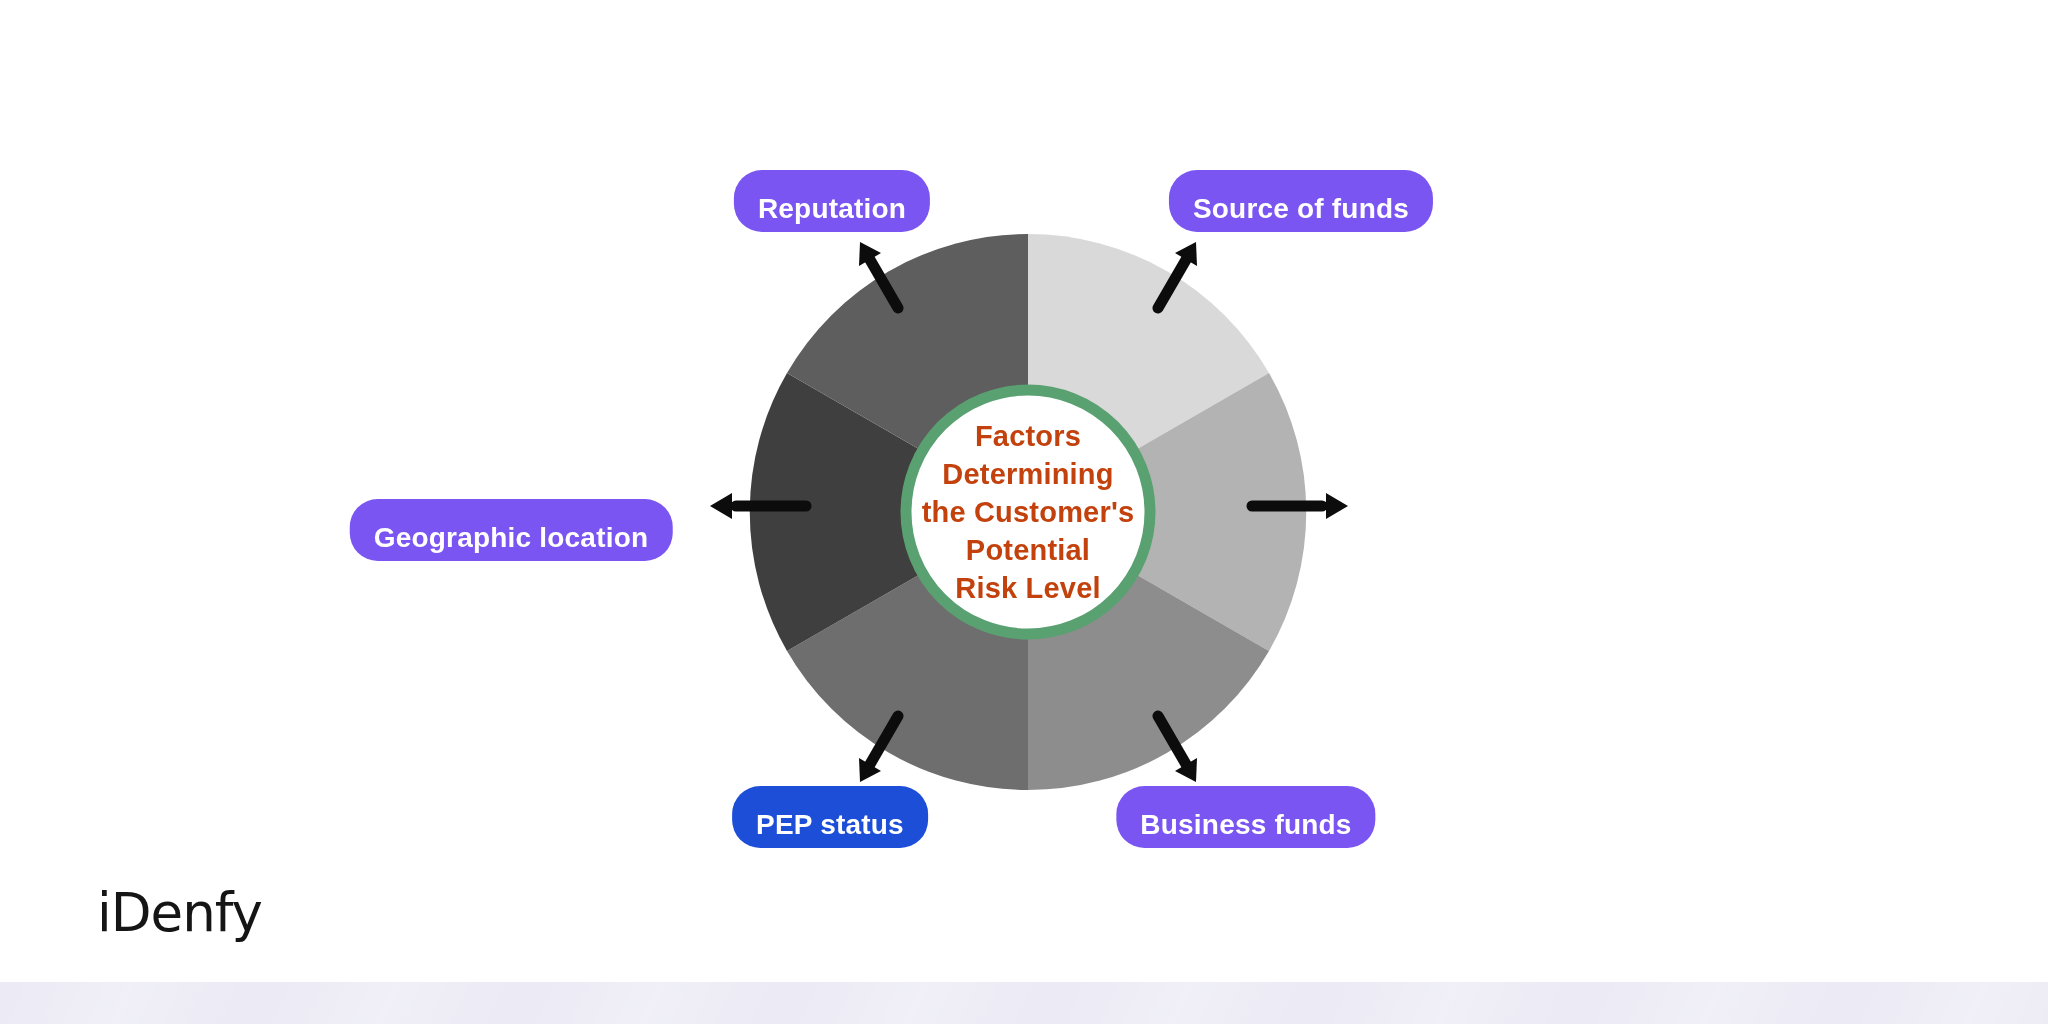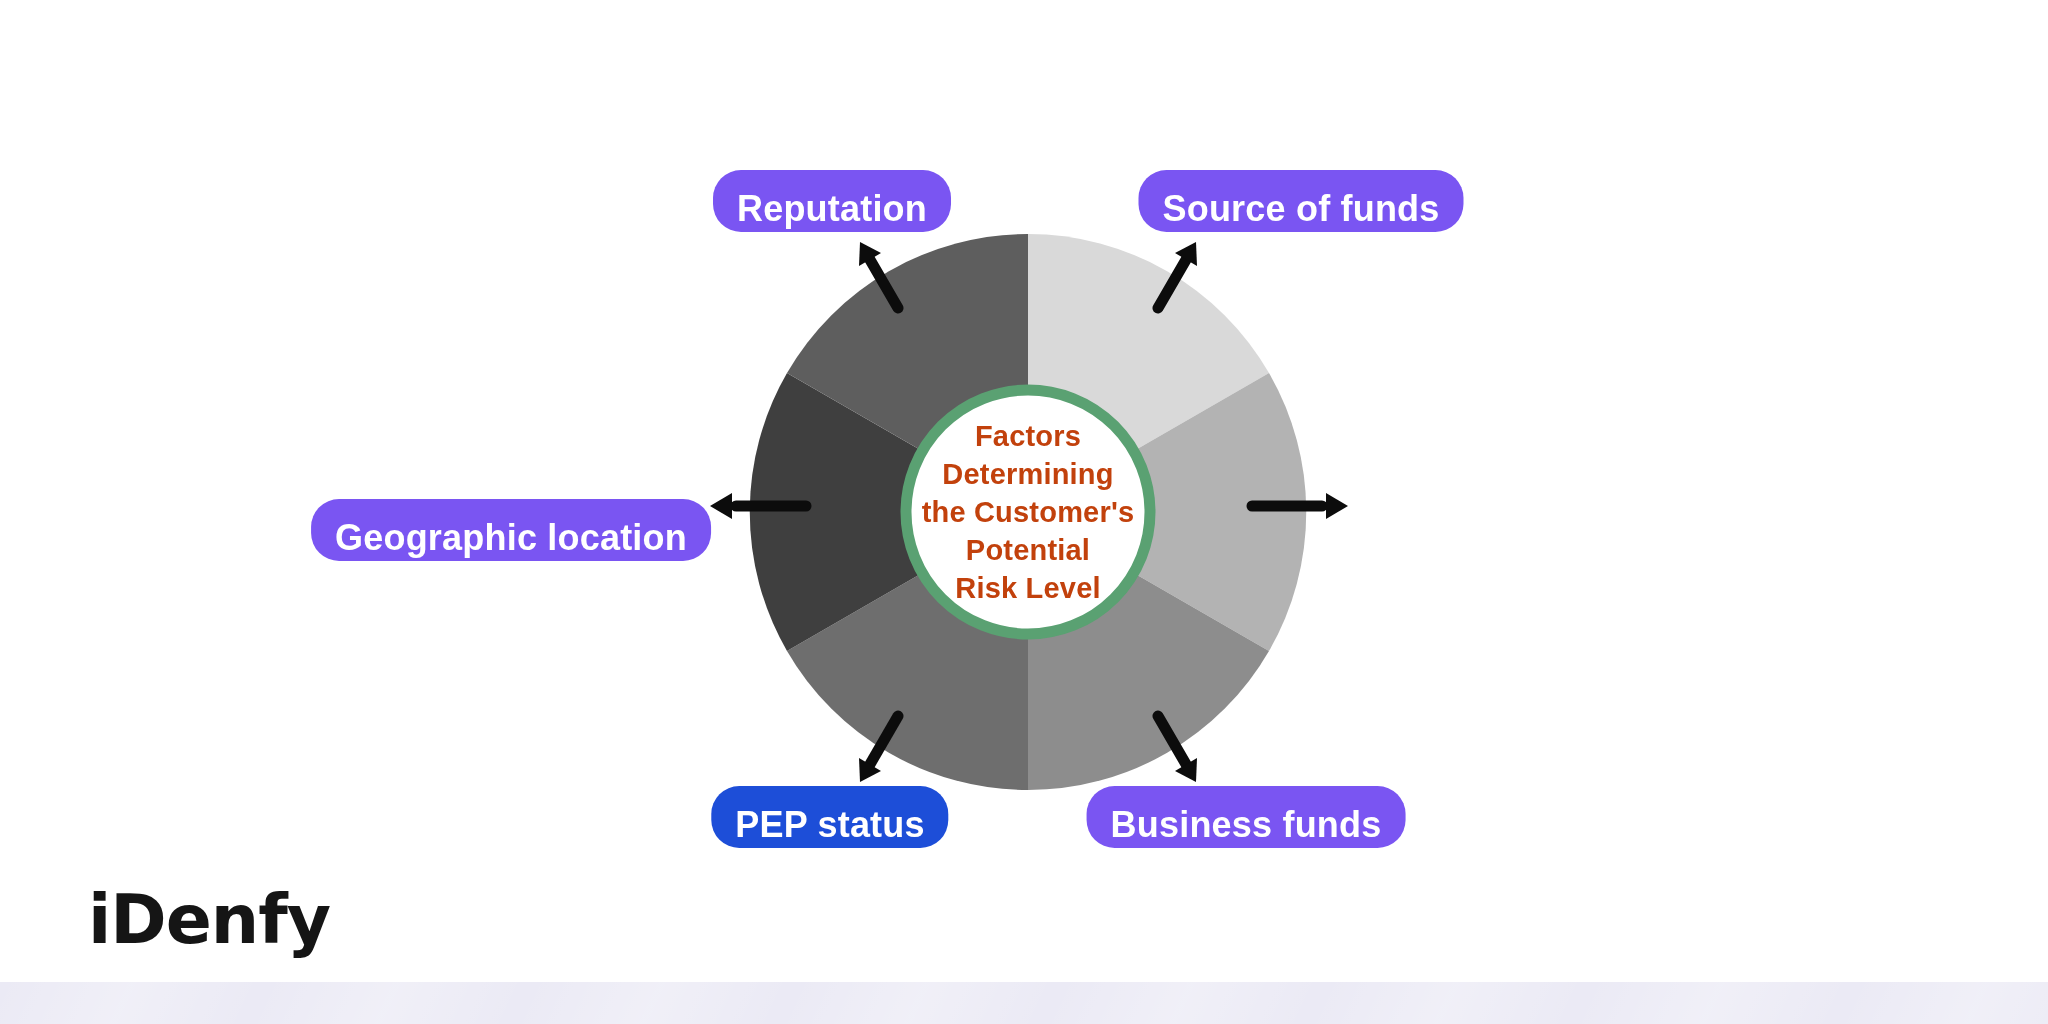--- a/index.html
+++ b/index.html
@@ -9,36 +9,36 @@
     overflow:hidden;
     background:#ffffff;
     font-family:"Liberation Sans", sans-serif;
   }
   .diagram-svg{position:absolute;left:0;top:0;width:2048px;height:1024px;}
   .pill{
     position:absolute;
     transform:translate(-50%,-50%);
     height:38px;line-height:54px;
     padding:12px 24px;border-radius:28px;
-    font-size:36px;font-weight:bold;
+    font-size:28px;font-weight:bold;
     white-space:nowrap;text-align:center;
     letter-spacing:0.2px;
   }
   .center-label{
     position:absolute;left:1028px;top:512px;
     transform:translate(-50%,-50%);
     width:240px;
     font-size:29px;font-weight:bold;line-height:38px;
     text-align:center;white-space:pre-line;
     letter-spacing:0.2px;
   }
   .logo{
-    position:absolute;left:88px;top:886px;
+    position:absolute;left:97px;top:886px;
     font-family:"DejaVu Sans", sans-serif;
-    font-weight:bold;font-size:68px;line-height:1;
+    font-weight:normal;font-size:53px;line-height:1;
     letter-spacing:-1px;
   }
   .footer-band{
     position:absolute;left:0;bottom:0;width:2048px;height:42px;
     overflow:hidden;
   }
   .footer-band::after{
     content:"";position:absolute;inset:0;
     background:
       repeating-linear-gradient(115deg,

